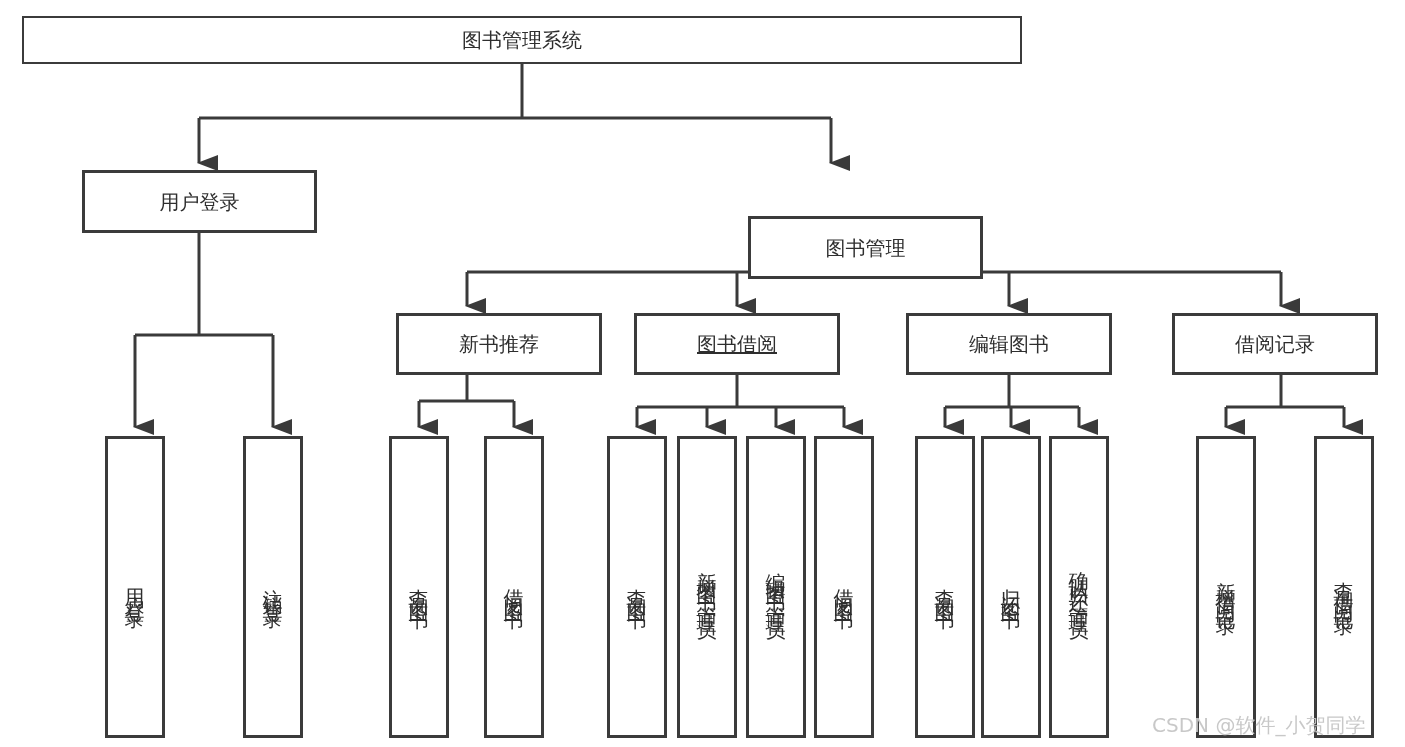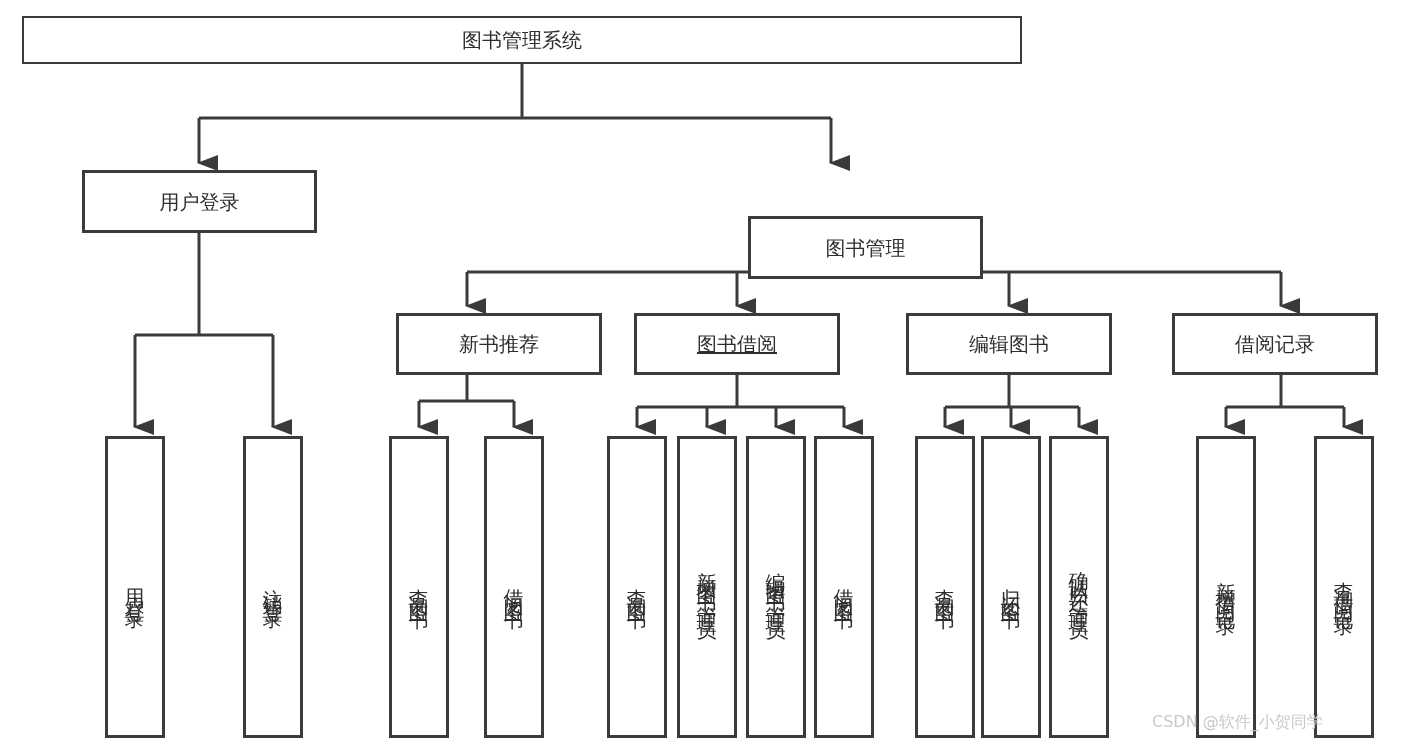--- a/index.html
+++ b/index.html
@@ -50,21 +50,21 @@
   .leaf span {
     writing-mode: vertical-rl;
     text-orientation: mixed;
     letter-spacing: 7px;
     font-size: 20px;
   }
   #watermark {
     position: absolute;
     left: 1152px; top: 712px;
     width: 250px;
-    font-size: 16px;
+    font-size: 20px;
     color: #c6c6c6;
     white-space: nowrap;
     z-index: 3;
     opacity: 0.95;
   }
 </style>
 </head>
 <body>
 
 <div id="canvas">

